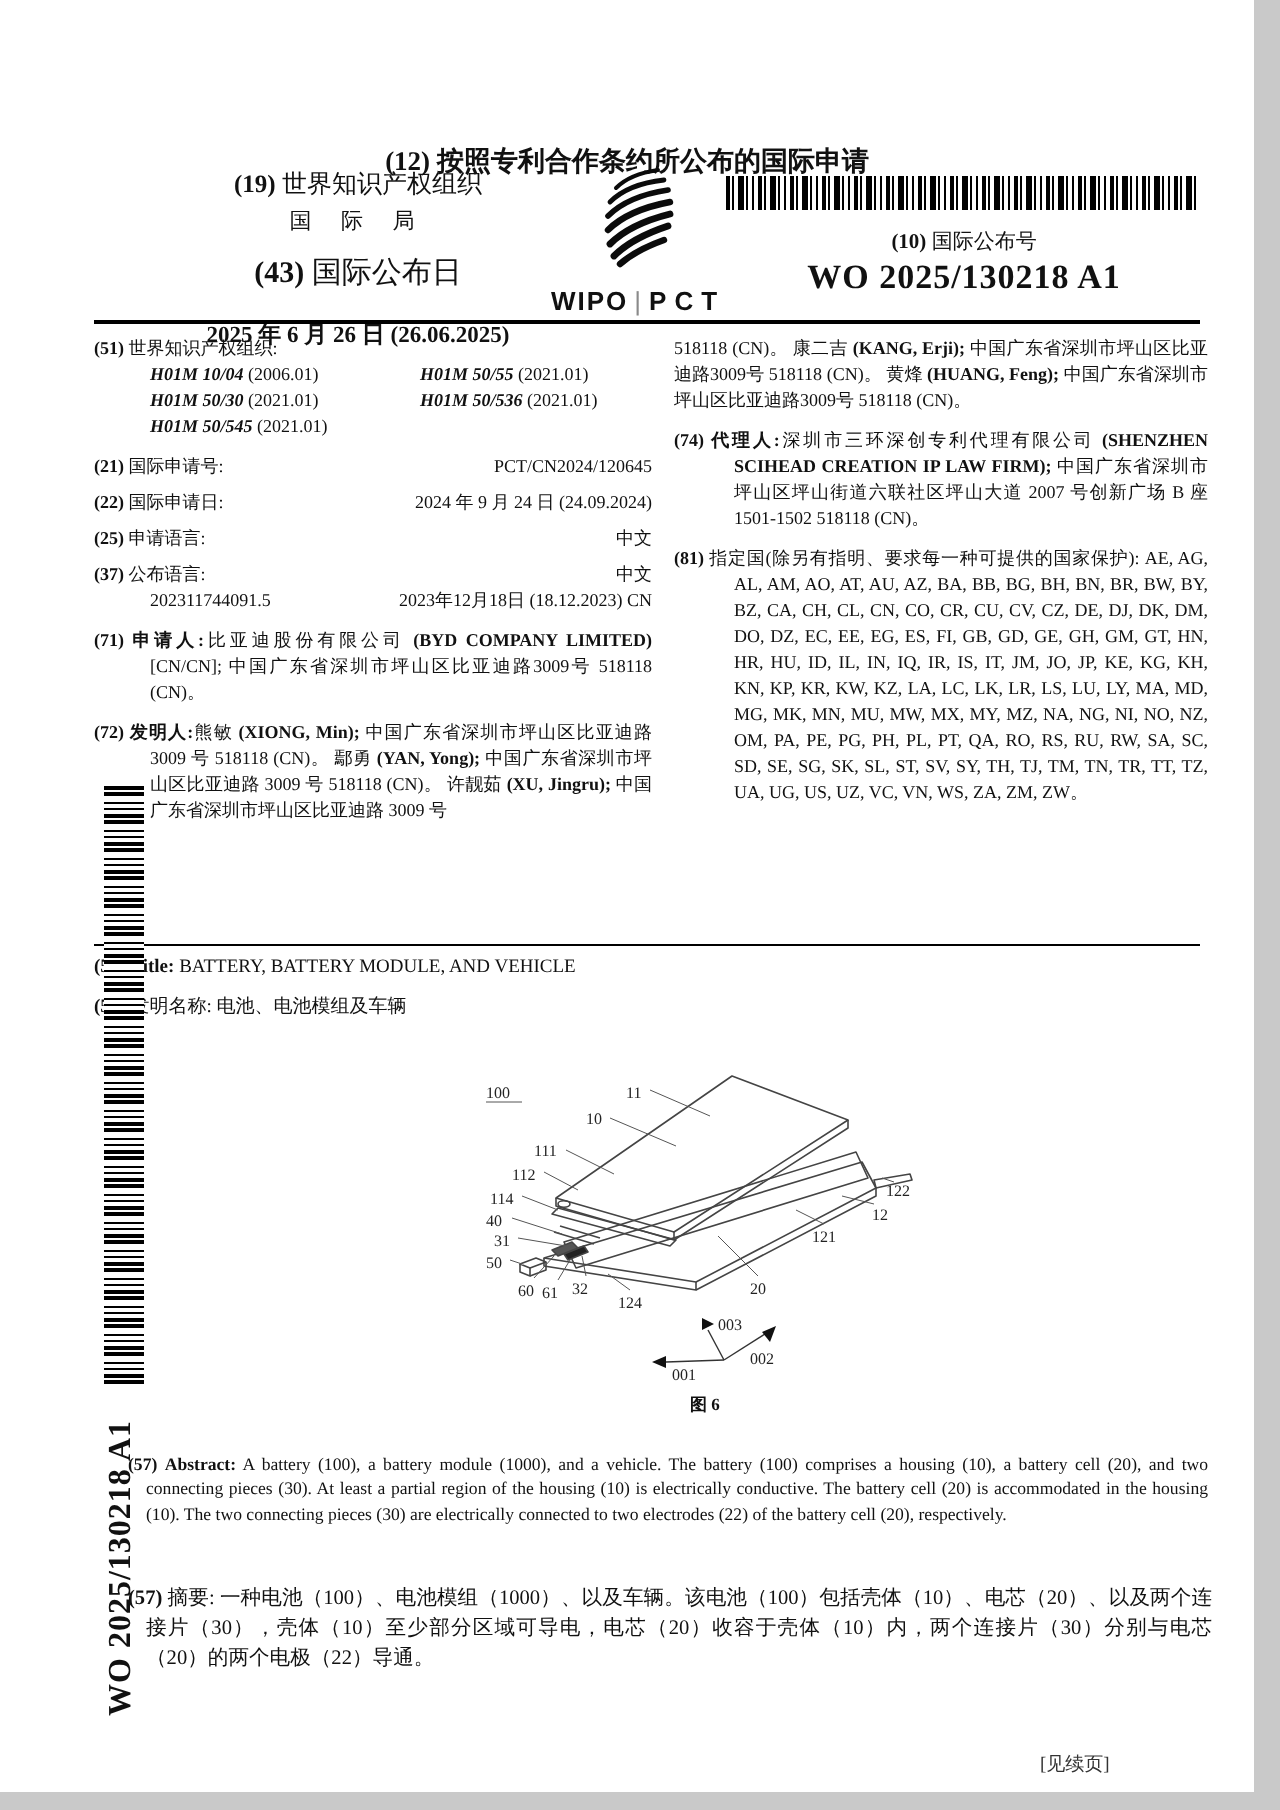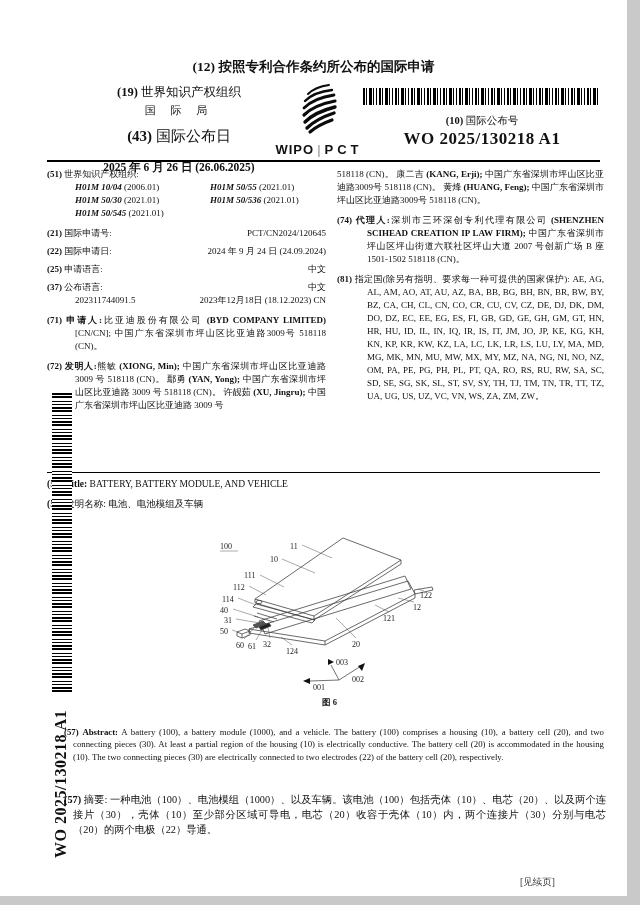--- a/index.html
+++ b/index.html
@@ -10,21 +10,21 @@
     color:#111; background:#ffffff;
   }
   .edge-right  { position:absolute; left:627px; top:0; width:13px; height:905px; background:#c9c9c9; }
   .edge-bottom { position:absolute; left:0; top:896px; width:640px; height:9px; background:#c9c9c9; }
   .page { position:absolute; left:0; top:0; width:627px; height:896px; background:#fff; }
 
   b,.b { font-weight:bold; }
   .num { font-weight:bold; }
 
   
-  .pub-type { position:absolute; left:0; top:58px; width:627px; text-align:center;
+  .pub-type { position:absolute; left:0; top:72px; width:627px; text-align:center;
               font-weight:bold; font-size:13.5px; }
   .hdr-left { position:absolute; left:95px; top:84px; width:168px; text-align:center; }
   .hdr-left .l1 { font-size:12.5px; }
   .hdr-left .l2 { font-size:11px; letter-spacing:6px; margin-top:2px; }
   .hdr-left .l3 { font-size:15px; margin-top:9px; }
   .hdr-left .l4 { font-size:11.5px; font-weight:bold; margin-top:14px; white-space:nowrap; }
   .logo-block { position:absolute; left:266px; top:82px; width:106px; text-align:center; }
   .logo-text { margin-top:2px; font-family:"Liberation Sans","DejaVu Sans",sans-serif;
                font-weight:bold; font-size:13px; letter-spacing:1px; white-space:nowrap; }
   .logo-text .sep { color:#8a8a8a; font-weight:normal; padding:0 3px; }
@@ -50,21 +50,21 @@
   .hang { padding-left:28px; text-indent:-28px; text-align:justify; margin-top:7px; }
   .hang30 { padding-left:30px; text-indent:-30px; text-align:justify; margin-top:7px; }
   .plain-par { text-align:justify; }
   .pr-vals { display:flex; justify-content:space-between; padding-left:28px; white-space:nowrap;gap:32px; }
 
   
   .title-block { position:absolute; left:47px; top:478px; width:556px; font-size:9.5px; line-height:12px; }
   .title-cn { margin-top:8px; }
 
   
-  .figure-wrap { position:absolute; left:132px; top:528px; width:360px; height:185px; }
+  .figure-wrap { position:absolute; left:155px; top:528px; width:360px; height:185px; }
   .fig-label { font-size:8px; fill:#222; font-family:"Liberation Serif","DejaVu Serif",serif; }
   .fig-caption { font-size:8.5px; font-weight:bold; fill:#111; }
 
   
   .abstract-en { position:absolute; left:64px; top:726px; width:540px;
                  font-size:8.8px; line-height:12.3px; text-align:justify;
                  padding-left:9px; text-indent:-9px; }
   .abstract-cn { position:absolute; left:64px; top:792px; width:542px;
                  font-size:10.3px; line-height:15px; text-align:justify;
                  padding-left:9px; text-indent:-9px; }

